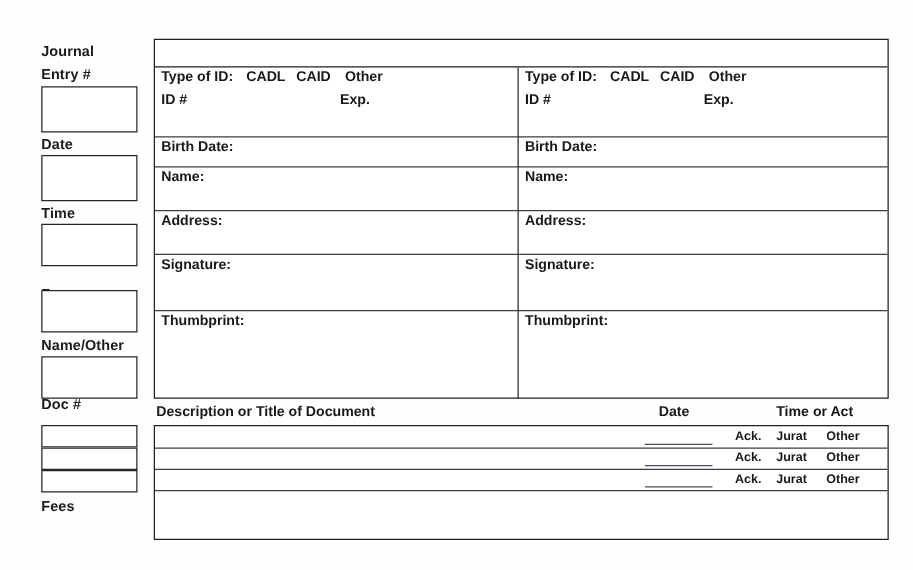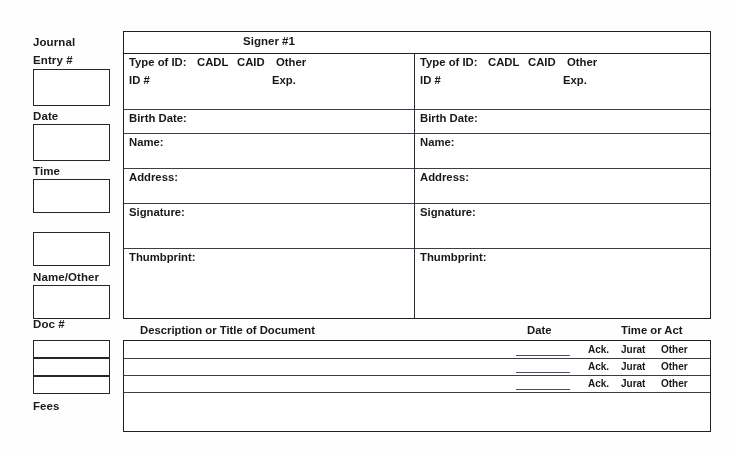--- a/index.html
+++ b/index.html
@@ -173,21 +173,20 @@
     <div class="side-label" style="top:318px;">Doc #</div>
     <div class="side-box stacked" style="top:340px;height:18px;"></div>
     <div class="side-box stacked" style="top:358px;height:18px;"></div>
     <div class="side-box stacked" style="top:376px;height:18px;"></div>
 
     <div class="side-label" style="top:400px;">Fees</div>
   </div>
 
   <div class="main-table">
 
-    <div class="hdr-cell hdr-s1">Signer #1</div>
 
     <div class="hline dark" style="top:21px;"></div>
     <div class="hline" style="top:77px;"></div>
     <div class="hline" style="top:101px;"></div>
     <div class="hline" style="top:136px;"></div>
     <div class="hline" style="top:171px;"></div>
     <div class="hline" style="top:216px;"></div>
 
     <div class="vsplit"></div>
 
@@ -225,21 +224,21 @@
     <div style="position:absolute;left:1px;top:172px;width:288px;height:43px;"></div>
     <div style="position:absolute;left:1px;top:217px;width:288px;height:68px;"></div>
     <div style="position:absolute;left:292px;top:78px;width:294px;height:22px;"></div>
     <div style="position:absolute;left:292px;top:102px;width:294px;height:33px;"></div>
     <div style="position:absolute;left:292px;top:137px;width:294px;height:33px;"></div>
     <div style="position:absolute;left:292px;top:172px;width:294px;height:43px;"></div>
     <div style="position:absolute;left:292px;top:217px;width:294px;height:68px;"></div>
   </div>
 
   <div class="desc-head">
-    <div class="t" style="left:17px;top:0;">Description or Title of Document</div>
+    <div class="t" style="left:2px;top:0;">Description or Title of Document</div>
     <div class="t" style="left:404px;top:0;">Date</div>
     <div class="t" style="left:498px;top:0;">Time or Act</div>
   </div>
 
   <div class="desc-table">
 
     <div class="rowline" style="top:17px;"></div>
     <div class="rowline" style="top:34px;"></div>
     <div class="rowline" style="top:51px;"></div>
 

